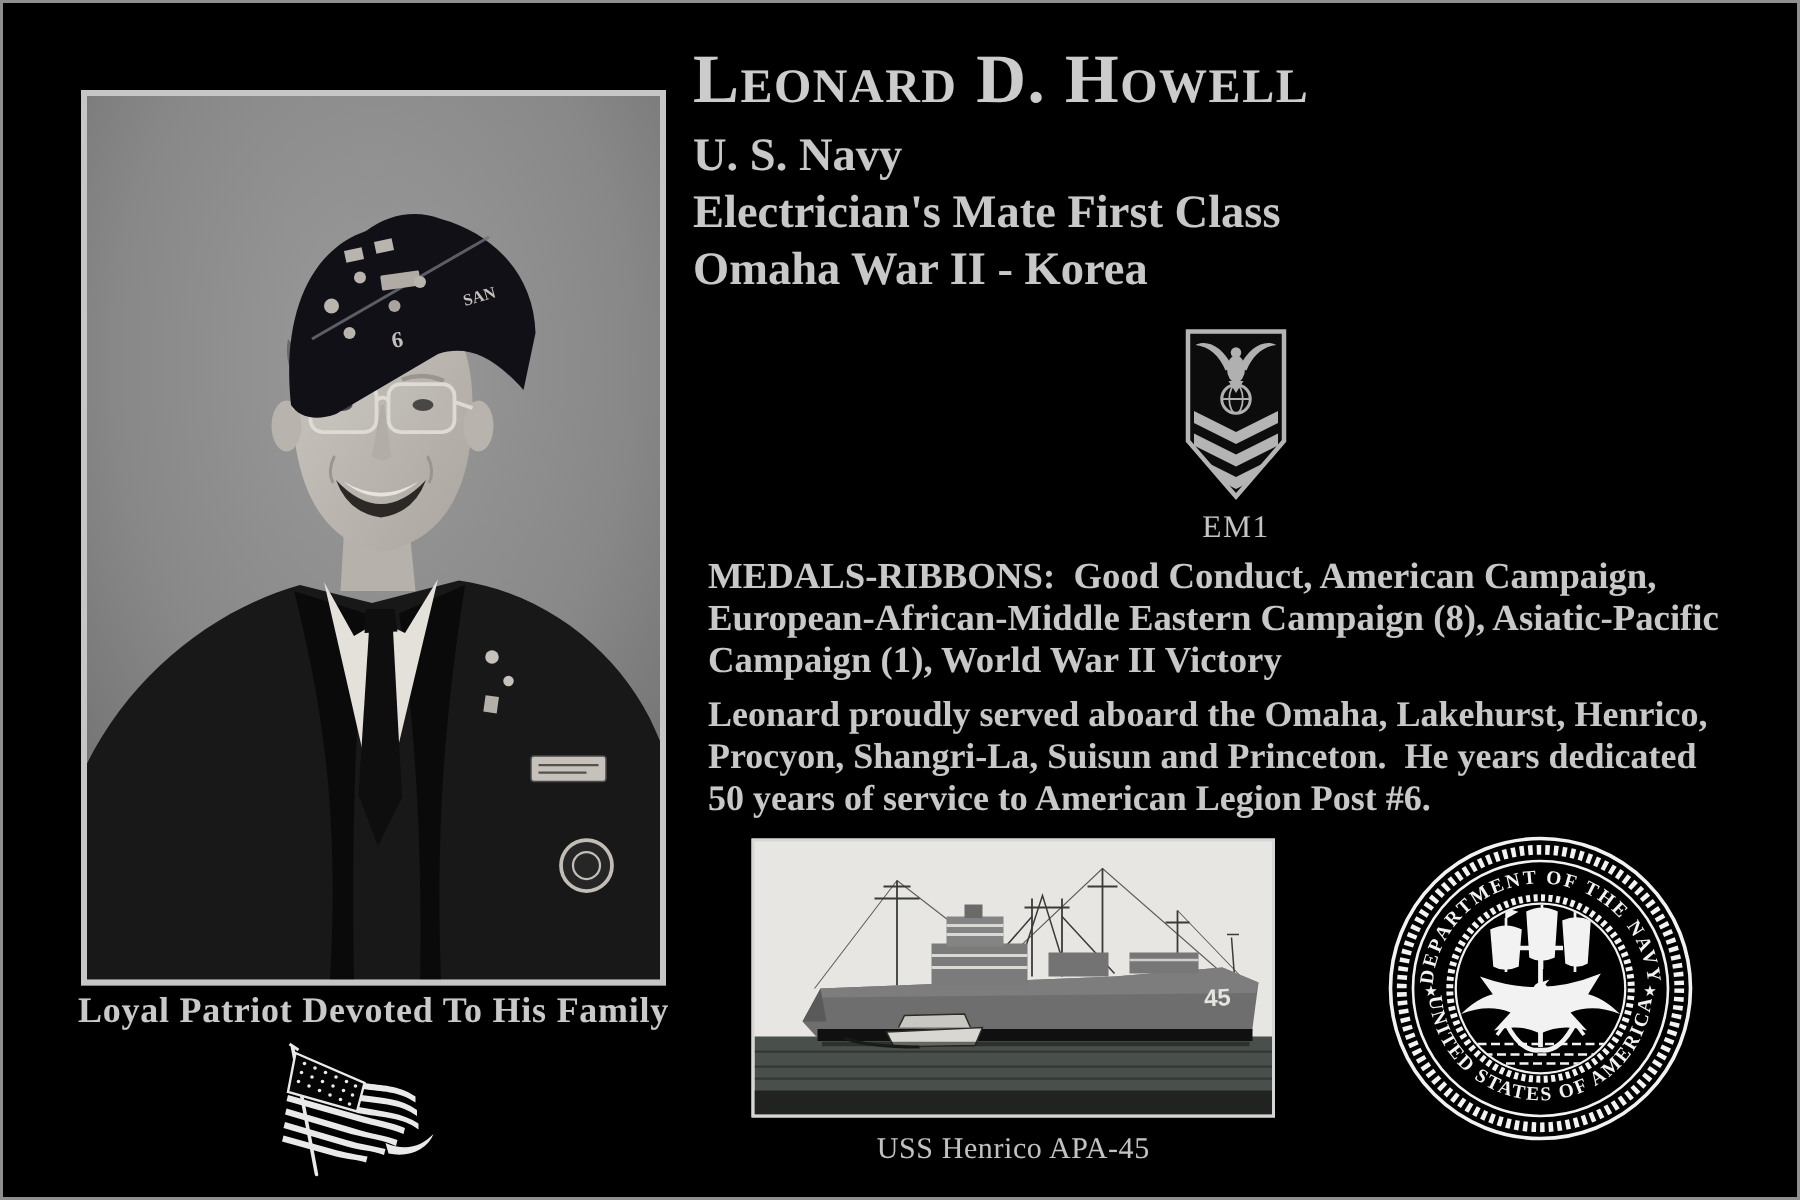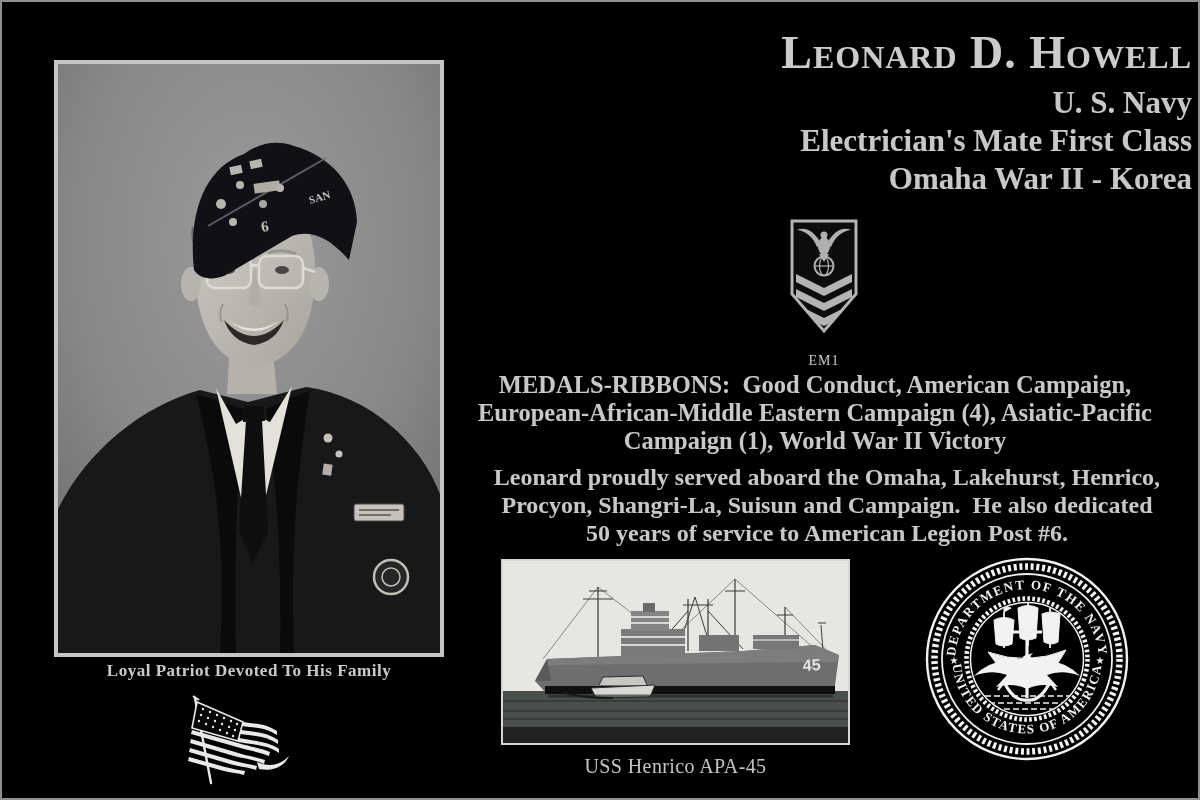--- a/index.html
+++ b/index.html
@@ -16,45 +16,45 @@
 
   
   .portrait-frame{
     position:absolute; left:52px; top:58px; width:390px; height:597px;
     border:4px solid #c6c6c6; background:#868686;
     box-shadow: 2px 3px 6px rgba(0,0,0,.8);
   }
   .portrait-frame svg{ display:block; width:100%; height:100%; }
   .portrait-caption{
     position:absolute; left:30px; top:659px; width:434px;
-    text-align:center; font-size:17px; font-weight:bold; color:#c9c9c9;
+    text-align:center; font-size:24px; font-weight:bold; color:#c9c9c9;
     letter-spacing:.5px;
   }
   .flag-wrap{ position:absolute; left:175px; top:688px; width:130px; height:100px; }
 
   
-  .header{ position:absolute; left:460px; top:24px; width:730px; text-align:right; }
+  .header{ position:absolute; left:460px; top:24px; width:730px; text-align:left; }
   .veteran-name{
     margin:0; font-size:46px; line-height:54px; font-weight:bold;
     font-variant:small-caps; letter-spacing:1px; color:#cccccc;
   }
   .sub-line{ font-size:31px; line-height:38px; font-weight:bold; color:#c8c8c8; }
   .header .sub-block{ margin-top:4px; }
 
   
   .rank-badge{ position:absolute; left:787px; top:216px; width:70px; height:116px; }
   .rank-abbr{
-    position:absolute; left:762px; top:351px; width:120px; text-align:center;
-    font-size:14px; letter-spacing:1px; color:#c3c3c3;
-  }
-
-  
-  .medals-block{ position:absolute; left:458px; top:369px; width:710px; text-align:center; }
+    position:absolute; left:762px; top:337px; width:120px; text-align:center;
+    font-size:21px; letter-spacing:1px; color:#c3c3c3;
+  }
+
+  
+  .medals-block{ position:absolute; left:470px; top:369px; width:710px; }
   .medals-line{ font-size:24.5px; line-height:28px; font-weight:bold; white-space:pre-wrap; color:#c8c8c8; }
-  .service-block{ position:absolute; left:470px; top:461px; width:710px; text-align:center; }
+  .service-block{ position:absolute; left:470px; top:461px; width:710px; }
   .service-line{ font-size:24px; line-height:28px; font-weight:bold; white-space:pre-wrap; color:#c8c8c8; }
 
   
   .ship-frame{
     position:absolute; left:499px; top:557px; width:349px; height:186px;
     border:2px solid #d6d6d6; background:#e7e6e2;
   }
   .ship-frame svg{ display:block; width:100%; height:100%; }
   .ship-caption{
     position:absolute; left:499px; top:753px; width:349px; text-align:center;
@@ -223,27 +223,27 @@
         <path d="M7,56 L35,70 L63,56 L63,64 L35,78 L7,64 Z"></path>
         <path d="M7,71 L35,85 L63,71 L63,79 L35,93 L7,79 Z"></path>
         <path d="M7,86 L35,100 L63,86 L63,94 L35,108 L7,94 Z"></path>
       </g>
     </svg>
   </div>
   <div class="rank-abbr etched">EM1</div>
 
   <div class="medals-block">
     <div class="medals-line etched">MEDALS-RIBBONS:  Good Conduct, American Campaign,</div>
-    <div class="medals-line etched">European-African-Middle Eastern Campaign (4), Asiatic-Pacific</div>
+    <div class="medals-line etched">European-African-Middle Eastern Campaign (8), Asiatic-Pacific</div>
     <div class="medals-line etched">Campaign (1), World War II Victory</div>
   </div>
 
   <div class="service-block">
     <div class="service-line etched">Leonard proudly served aboard the Omaha, Lakehurst, Henrico,</div>
-    <div class="service-line etched">Procyon, Shangri-La, Suisun and Campaign.  He also dedicated</div>
+    <div class="service-line etched">Procyon, Shangri-La, Suisun and Princeton.  He years dedicated</div>
     <div class="service-line etched">50 years of service to American Legion Post #6.</div>
   </div>
 
   <div class="ship-frame">
     <svg viewBox="0 0 345 182" preserveAspectRatio="none">
       <rect x="0" y="0" width="345" height="130" fill="#e7e6e2"></rect>
       <rect x="0" y="130" width="345" height="52" fill="#49504b"></rect>
       <rect x="0" y="166" width="345" height="16" fill="#20231f"></rect>
       <path d="M0,140 H345 M0,150 H345 M0,158 H345" stroke="rgba(0,0,0,.3)" stroke-width="1.5"></path>
 

